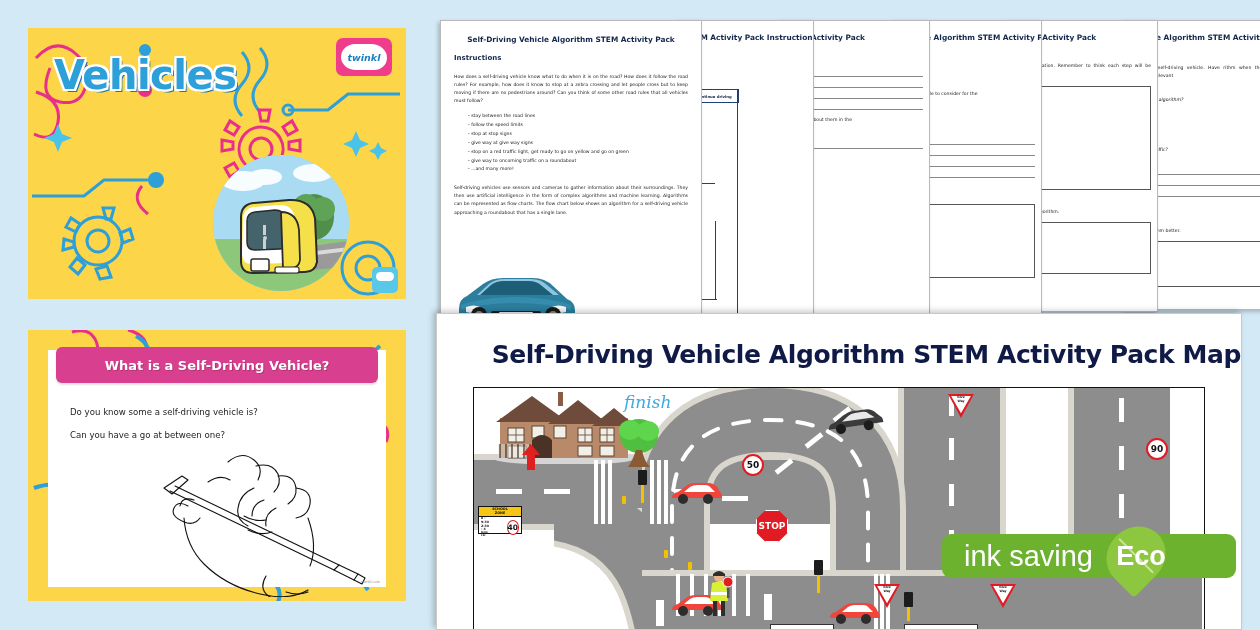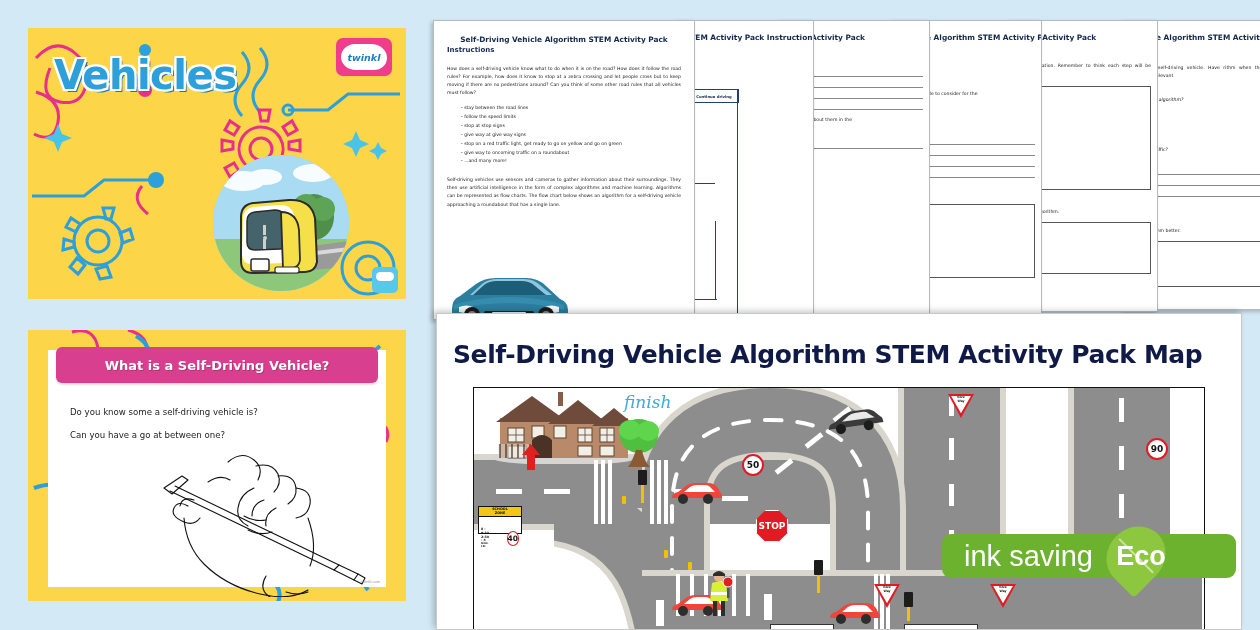--- a/index.html
+++ b/index.html
@@ -182,21 +182,21 @@
     left: 436px; top: 313px;
     width: 806px; height: 317px;
     background: #fff;
     border: 1px solid #c9c9c9;
     box-shadow: -3px -2px 6px rgba(0,0,0,0.22);
     overflow: hidden;
   }
   .map-title {
     position: absolute;
     left: 16px; right: 0; top: 26px;
-    text-align: left;
+    text-align: right;
     font-family: "DejaVu Sans", sans-serif;
     font-weight: bold;
     font-size: 25px;
     color: #101a46;
     letter-spacing: -0.4px;
   }
   #map-canvas {
     position: absolute;
     left: 36px; top: 73px; right: 36px; bottom: -6px;
     border: 1.5px solid #111;
@@ -258,21 +258,21 @@
   .school-sign .sz-top {
     background: #f5c518;
     border-bottom: 1px solid #111;
     text-align: center;
     font-family: "DejaVu Sans", sans-serif;
     font-size: 3.4px; font-weight: bold; color: #111;
     line-height: 1.1;
     padding: 1px 0;
   }
   .school-sign .sz-bot {
-    display: flex; align-items: center; padding: 11px 2px; gap: 17px;
+    display: flex; align-items: center; padding: 0 2px; gap: 17px;
   }
   .school-sign .sz-times {
     font-family: "DejaVu Sans", sans-serif;
     font-size: 3.2px; font-weight: bold; color: #111; line-height: 1.15;
   }
   .school-sign .sz-lim {
     width: 15px; height: 15px; border-radius: 50%;
     border: 1.6px solid #e01b24; background: #fff;
     display: flex; align-items: center; justify-content: center;
     font-family: "DejaVu Sans", sans-serif;
@@ -544,23 +544,23 @@
     <div class="flow-box" style="left:10px; top:68px; width:50px; height:14px;">Continue driving</div>
     <div class="flow-conn" style="left:58px; top:82px; width:1px; height:62px;"></div>
     <div class="flow-conn" style="left:12px; top:82px; width:1px; height:80px;"></div>
     <div class="flow-conn" style="left:12px; top:162px; width:24px; height:1px;"></div>
     <div class="flow-conn" style="left:12px; top:200px; width:1px; height:78px;"></div>
     <div class="flow-conn" style="left:12px; top:278px; width:26px; height:1px;"></div>
     <div class="flow-conn" style="left:36px; top:200px; width:1px; height:78px;"></div>
     <div class="flow-conn" style="left:58px; top:68px; width:1px; height:230px;"></div>
   </div>
 
-  <div class="page" style="left:1px; width:262px; height:300px; padding:14px 13px;">
+  <div class="page" style="left:8px; width:262px; height:300px; padding:14px 13px;">
     <div class="page-title" style="text-align:center; white-space:normal; line-height:1.3;">Self-Driving Vehicle Algorithm STEM Activity Pack</div>
-    <div class="page-sub" style="margin-top:1px;">Instructions</div>
+    <div class="page-sub" style="margin-top:9px;">Instructions</div>
     <div class="page-body" style="margin-top:11px;">How does a self-driving vehicle know what to do when it is on the road? How does it follow the road rules? For example, how does it know to stop at a zebra crossing and let people cross but to keep moving if there are no pedestrians around? Can you think of some other road rules that all vehicles must follow?</div>
     <ul class="page-list">
       <li>stay between the road lines</li>
       <li>follow the speed limits</li>
       <li>stop at stop signs</li>
       <li>give way at give way signs</li>
       <li>stop on a red traffic light, get ready to go on yellow and go on green</li>
       <li>give way to oncoming traffic on a roundabout</li>
       <li>...and many more!</li>
     </ul>

